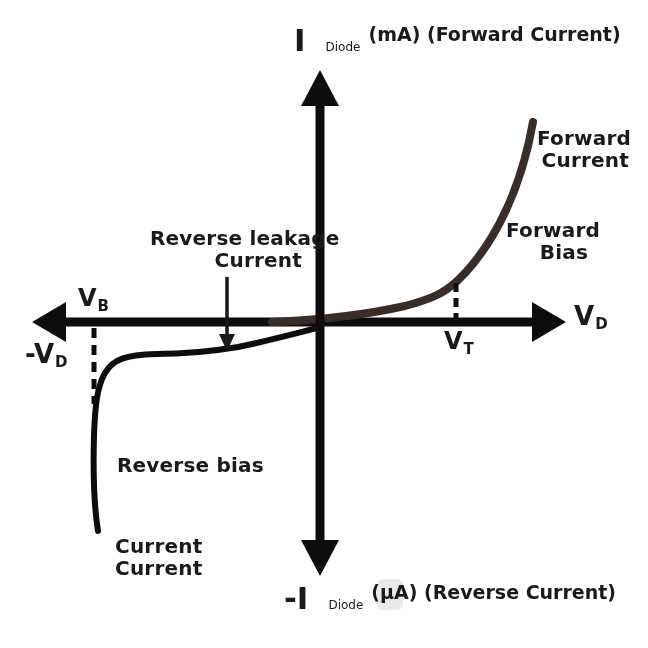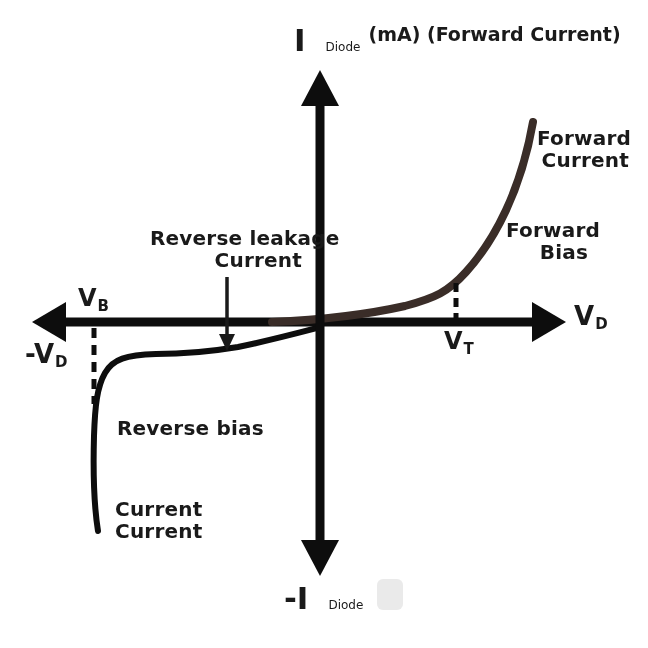--- a/index.html
+++ b/index.html
@@ -23,21 +23,21 @@
   }
   .lbl {
     position: absolute;
     font-size: 20px;
     font-weight: 600;
     line-height: 1.12;
     letter-spacing: 0.2px;
     white-space: nowrap;
   }
   .lbl.center { text-align: right; }
-  .lbl.left   { text-align: left; }
+  .lbl.left   { text-align: left; margin-top: 37px; }
   .axis-label {
     position: absolute;
     display: flex;
     align-items: flex-start;
     white-space: nowrap;
     font-weight: 600;
   }
   .axis-label .sym {
     font-size: 31px;
     font-weight: 700;
@@ -116,20 +116,21 @@
 
   <div class="axis-label" style="left:294px; top:25px">
     <span class="sym">I</span>
     <span class="sub">Diode</span>
     <span class="units">(mA) (Forward Current)</span>
   </div>
 
   <div class="axis-label" style="left:284px; top:583px">
     <span class="sym">-I</span>
     <span class="sub">Diode</span>
+    <span class="units">(μA) (Reverse Current)</span>
   </div>
 
   <div class="v-label" style="left:574px; top:303px">
     <span class="sym">V</span>
     <span class="sub">D</span>
   </div>
 
   <div class="v-label" style="left:25px; top:341px">
     <span class="sym">-V</span>
     <span class="sub">D</span>

